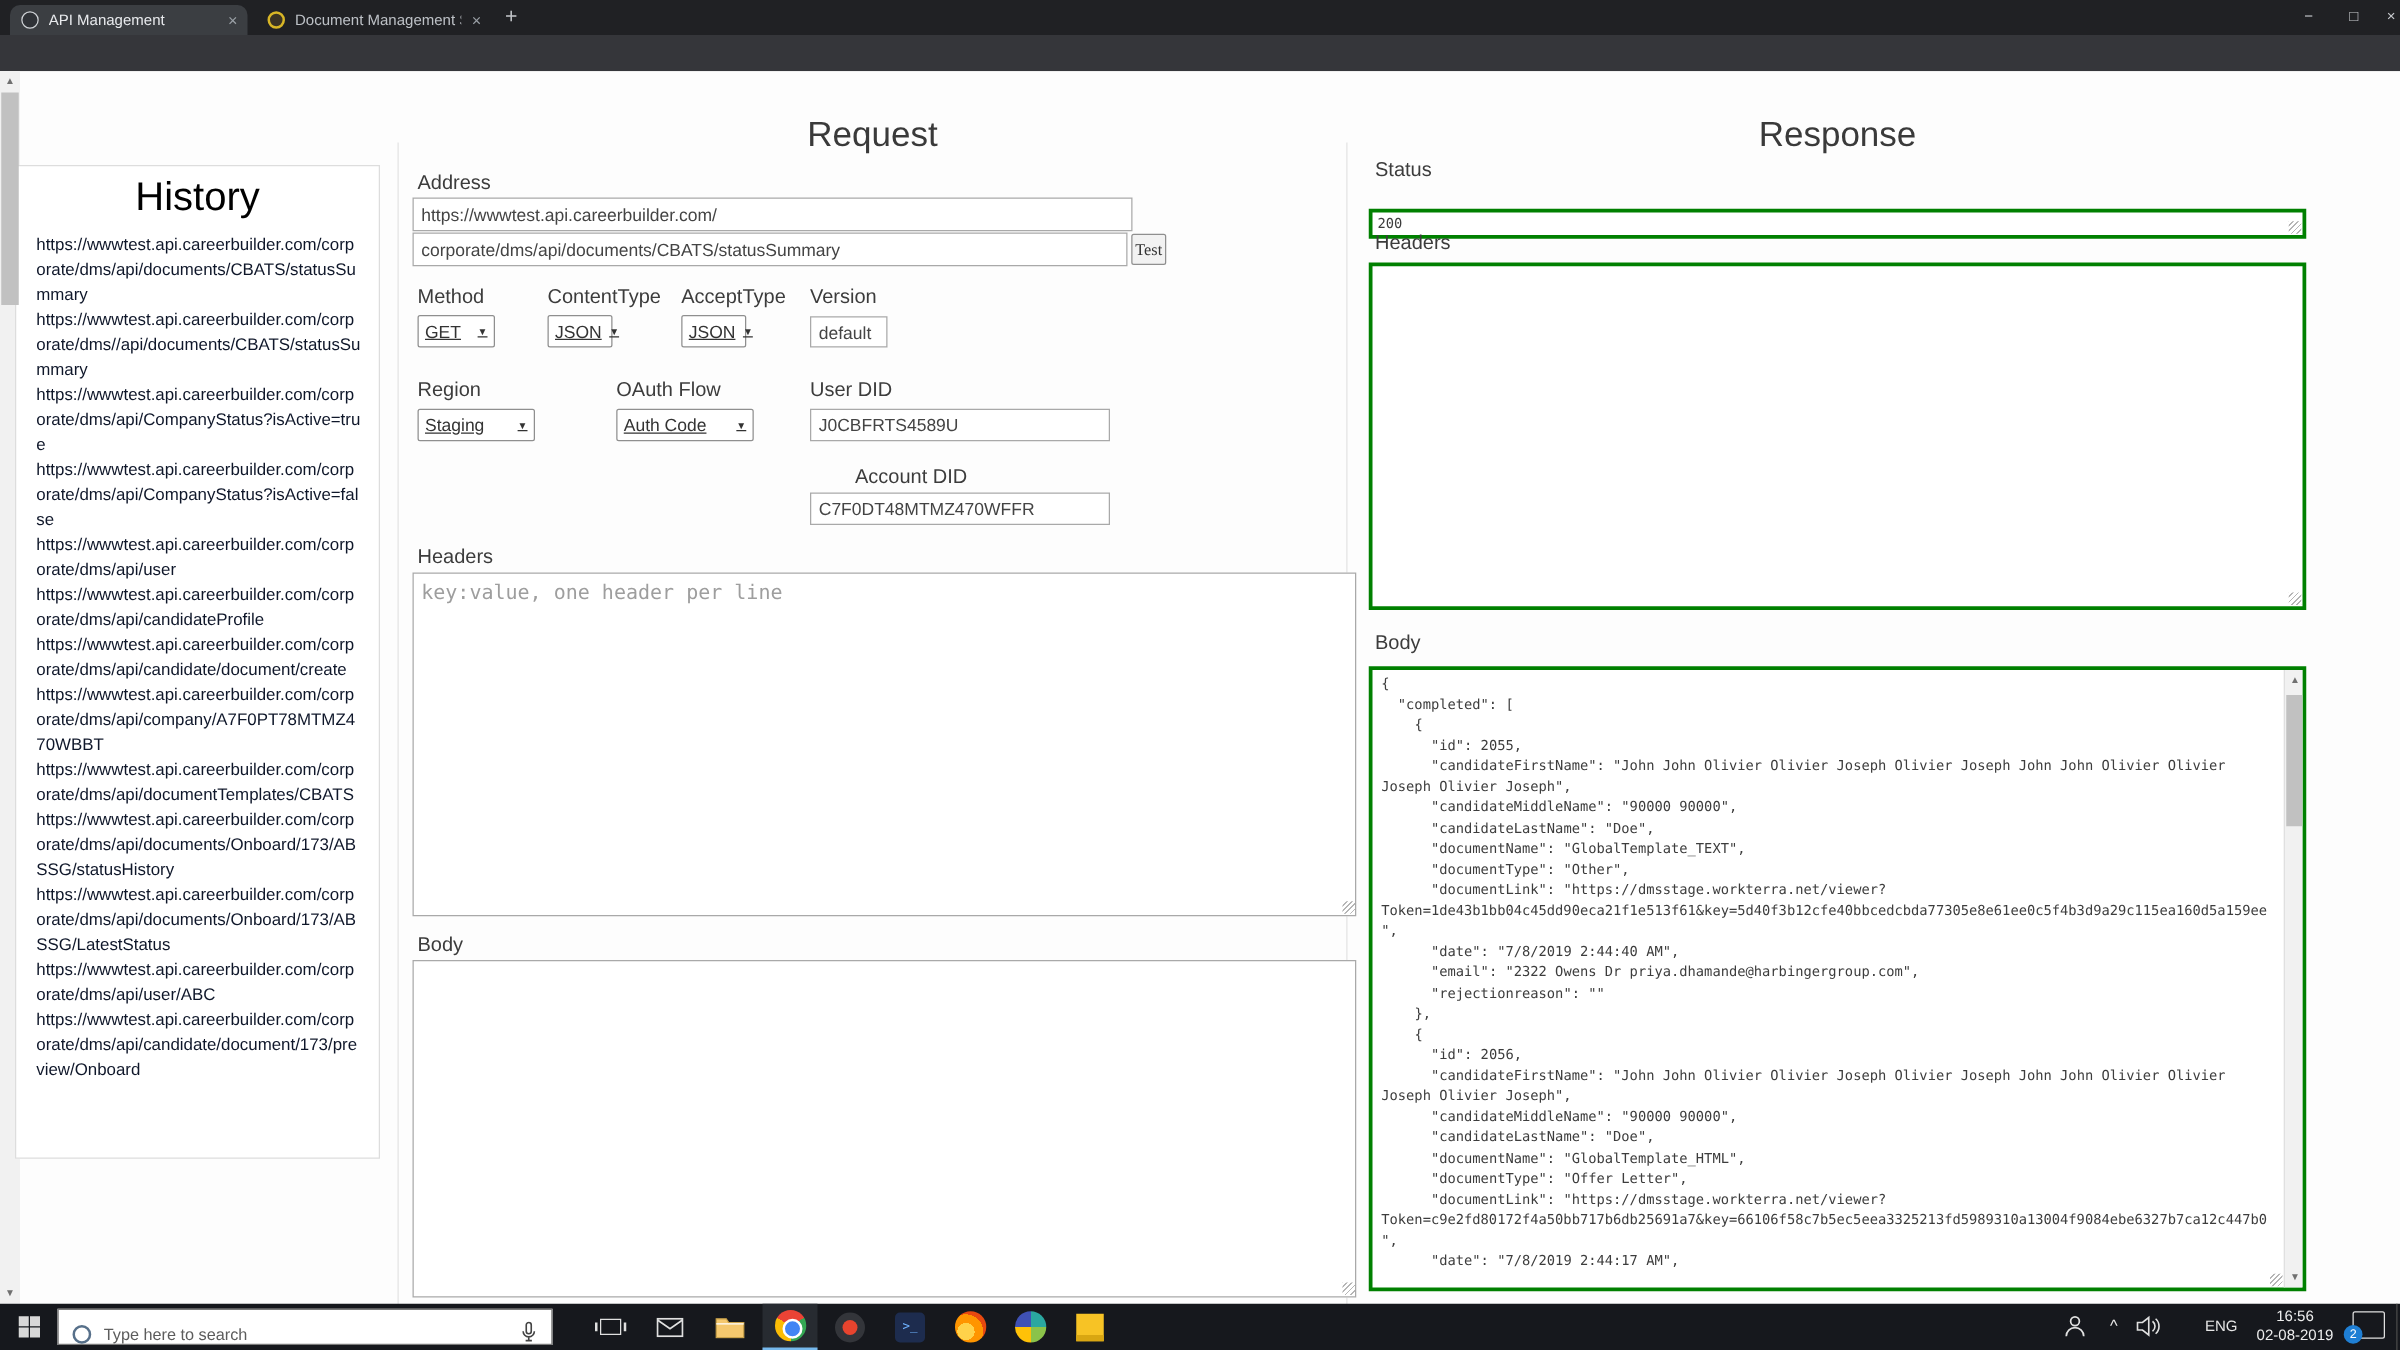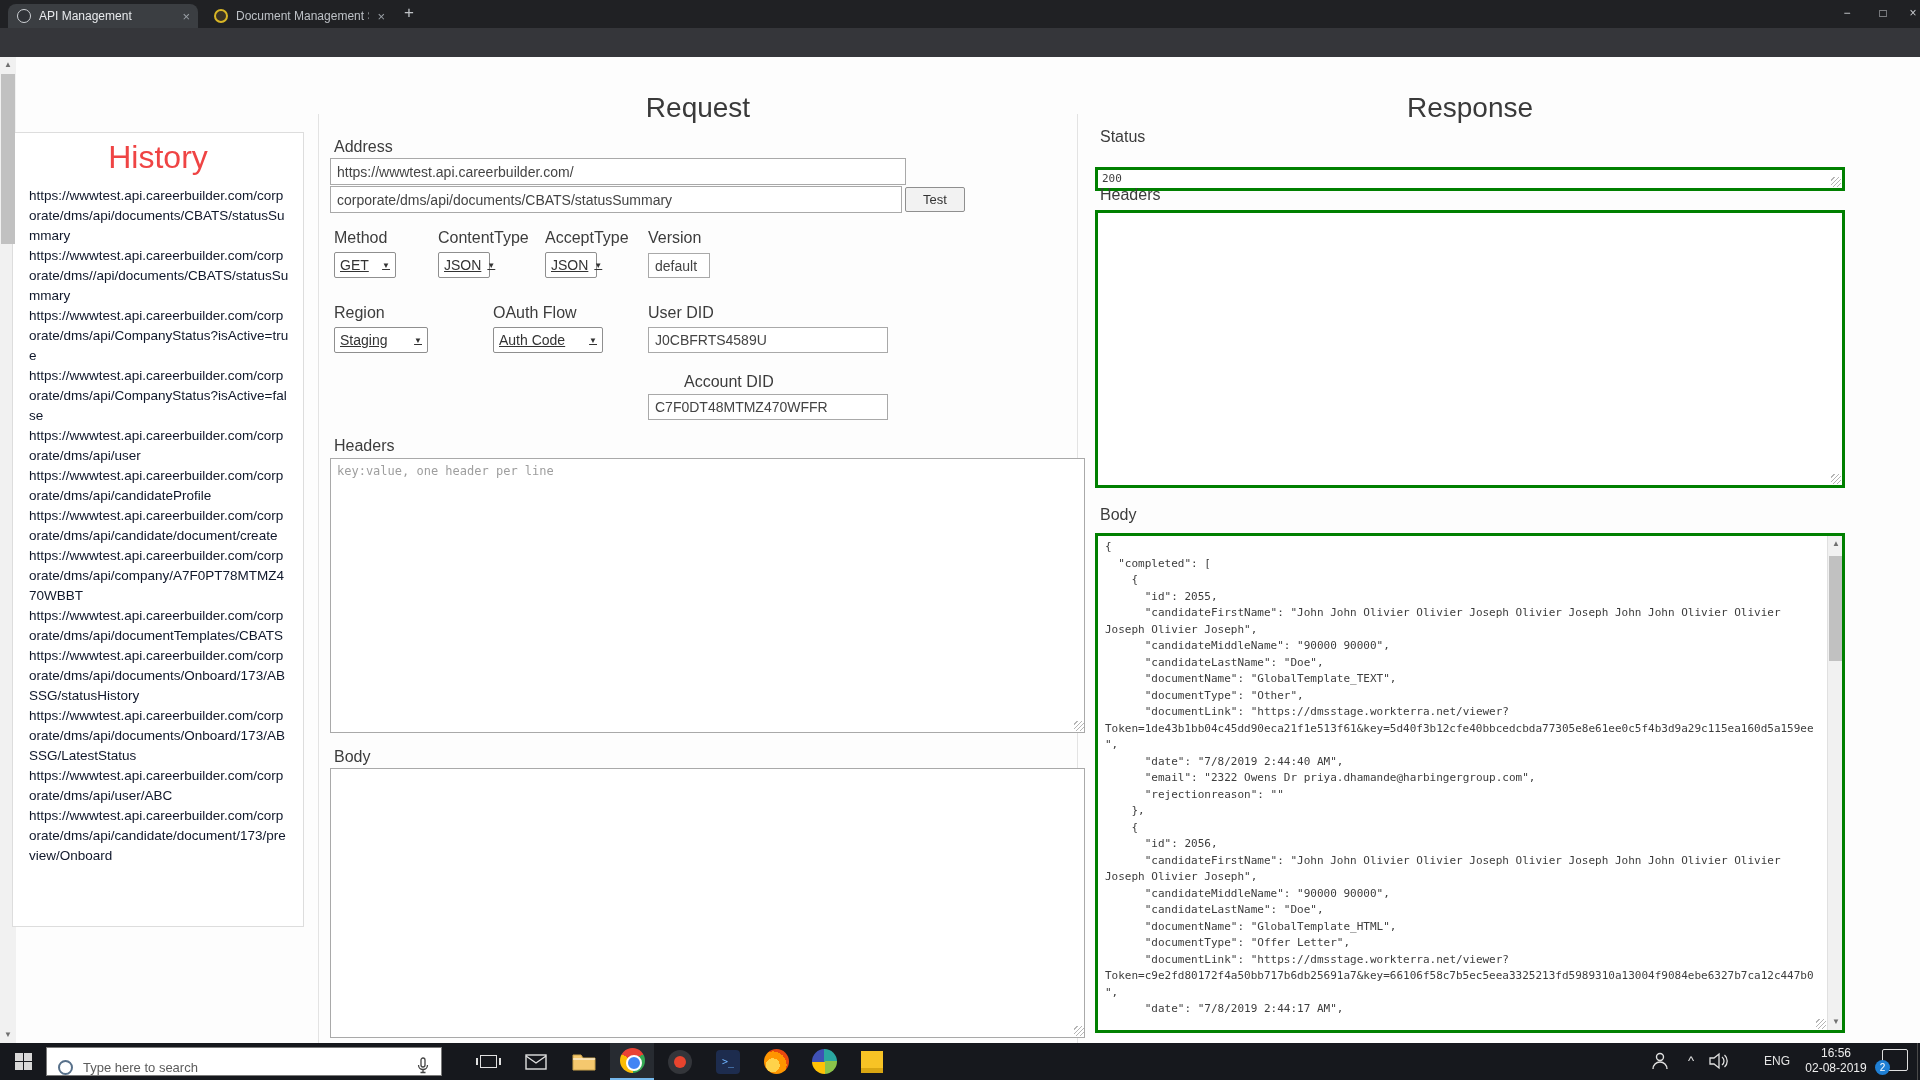--- a/index.html
+++ b/index.html
@@ -32,32 +32,32 @@
   #menudots { left:1905px; top:33px; color:#c9ccd0; font-size:14px; letter-spacing:0; }
 
   
   #page { left:0; top:57px; width:1920px; height:986px; background:#fdfdfd; }
   .vdiv { top:57px; width:1px; height:986px; background:#e3e3e3; }
   .h1 { font-size:28px; color:#3a3a3a; text-align:center; }
   .lbl { font-size:16px; color:#3c3c3c; }
   .txt { position:absolute; border:1px solid #a9a9a9; background:#fff; font-size:14px; color:#444;
     padding:0 6px; font-family:"Liberation Sans", sans-serif; }
   .ta { position:absolute; border:1px solid #a9a9a9; background:#fff; resize:none;
-    font-family:"DejaVu Sans Mono", monospace; font-size:12px; color:#444; padding:5px 6px; }
+    font-family:"DejaVu Sans Mono", monospace; font-size:16px; color:#444; padding:5px 6px; }
   .ta::placeholder { color:#9e9e9e; }
   .rsz { position:absolute; right:1px; bottom:1px; width:10px; height:10px;
     background:repeating-linear-gradient(135deg, transparent 0 2px, #b5b5b5 2px 3px); }
   .sel { position:absolute; height:26px; border:1px solid #8f8f8f; background:#fff; border-radius:2px;
     display:flex; align-items:center; justify-content:space-between; padding:0 5px; font-size:14px; color:#333;text-decoration:underline; }
   .caret { font-size:8px; color:#333; margin-left:6px; }
   .greenbox { position:absolute; border:3px solid #008000; background:#fff; }
   .greentext { font-size:11px; line-height:16.5px; color:#3d3d3d; white-space:pre-wrap; padding:3px 7px; }
 
   #historybox { left:12px; top:75px; width:292px; height:795px; background:#fff; border:1px solid #ddd; }
-  #historytitle { font-size:32px; color:#ef4444; text-align:center; margin-top:6px; font-weight:400; }
+  #historytitle { font-size:32px; color:#000000; text-align:center; margin-top:6px; font-weight:400; }
   #historylist { padding:10px 14px 0 16px; }
   .hlink { display:block; font-size:13.5px; line-height:20px; color:#0f172a; text-decoration:none;
     word-break:break-all; cursor:pointer; }
 
   
   #pagescroll { left:1903px; top:57px; width:16px; height:986px; background:#f1f1f1; }
   #pagescroll .thumb { position:absolute; left:1px; top:17px; width:14px; height:170px; background:#c1c1c1; }
   .sarrow { position:absolute; left:0; width:16px; height:16px; font-size:8px; color:#707070; text-align:center; line-height:16px; }
 
   
@@ -156,21 +156,21 @@
       <a class="hlink">https://wwwtest.api.careerbuilder.com/corporate/dms/api/documents/Onboard/173/ABSSG/LatestStatus</a>
       <a class="hlink">https://wwwtest.api.careerbuilder.com/corporate/dms/api/user/ABC</a>
       <a class="hlink">https://wwwtest.api.careerbuilder.com/corporate/dms/api/candidate/document/173/preview/Onboard</a>
     </div>
   </div>
 
   <div class="h1 abs" style="left:319px; top:35px; width:758px;">Request</div>
   <div class="lbl abs" style="left:334px; top:81px;">Address</div>
   <input class="txt" style="left: 330px; top: 129px; width: 572px; height: 27px;" value="corporate/dms/api/documents/CBATS/statusSummary">
   <input class="txt" style="left: 330px; top: 101px; width: 576px; height: 27px;" value="https://wwwtest.api.careerbuilder.com/">
-  <button class="abs" style="left:905px; top:130px; width:60px; height:25px; background:#f2f2f2; border:1px solid #8f8f8f; border-radius:2px; font-size:13px; color:#333; font-family:Liberation Sans, sans-serif;">Test</button>
+  <button class="abs" style="left:905px; top:130px; width:28px; height:25px; background:#f2f2f2; border:1px solid #8f8f8f; border-radius:2px; font-size:13px; color:#333; font-family:Liberation Serif, serif;">Test</button>
 
   <div class="lbl abs" style="left:334px; top:172px;">Method</div>
   <div class="lbl abs" style="left:438px; top:172px;">ContentType</div>
   <div class="lbl abs" style="left:545px; top:172px;">AcceptType</div>
   <div class="lbl abs" style="left:648px; top:172px;">Version</div>
 
   <div class="sel" style="left:334px; top:195px; width:62px;">
     <span>GET</span>
     <span class="caret">▼</span>
   </div>

